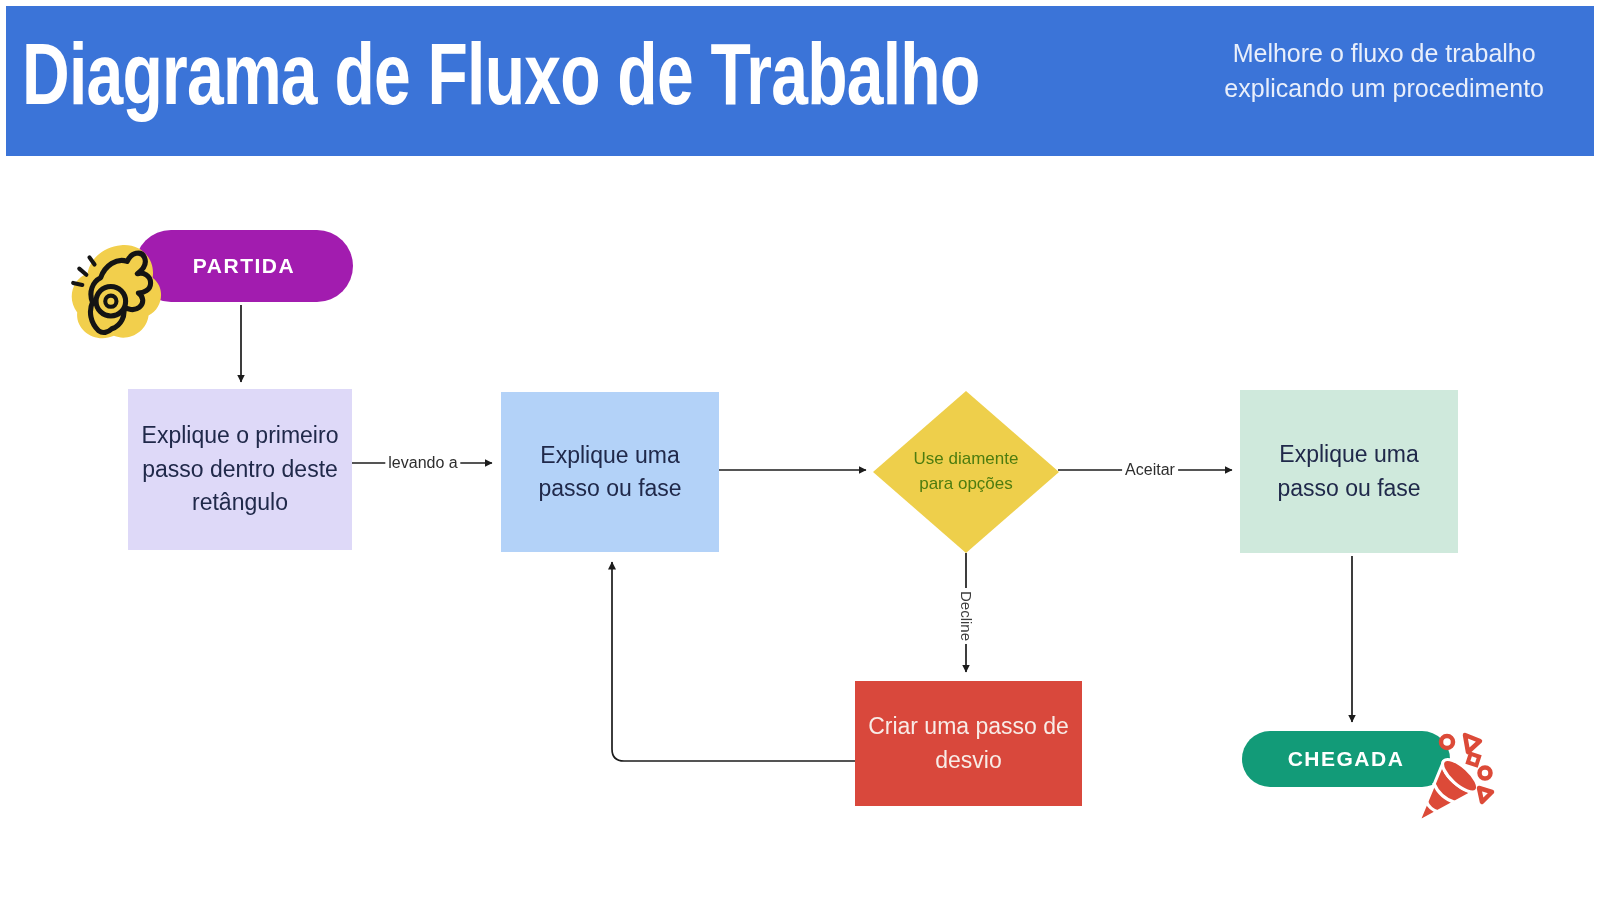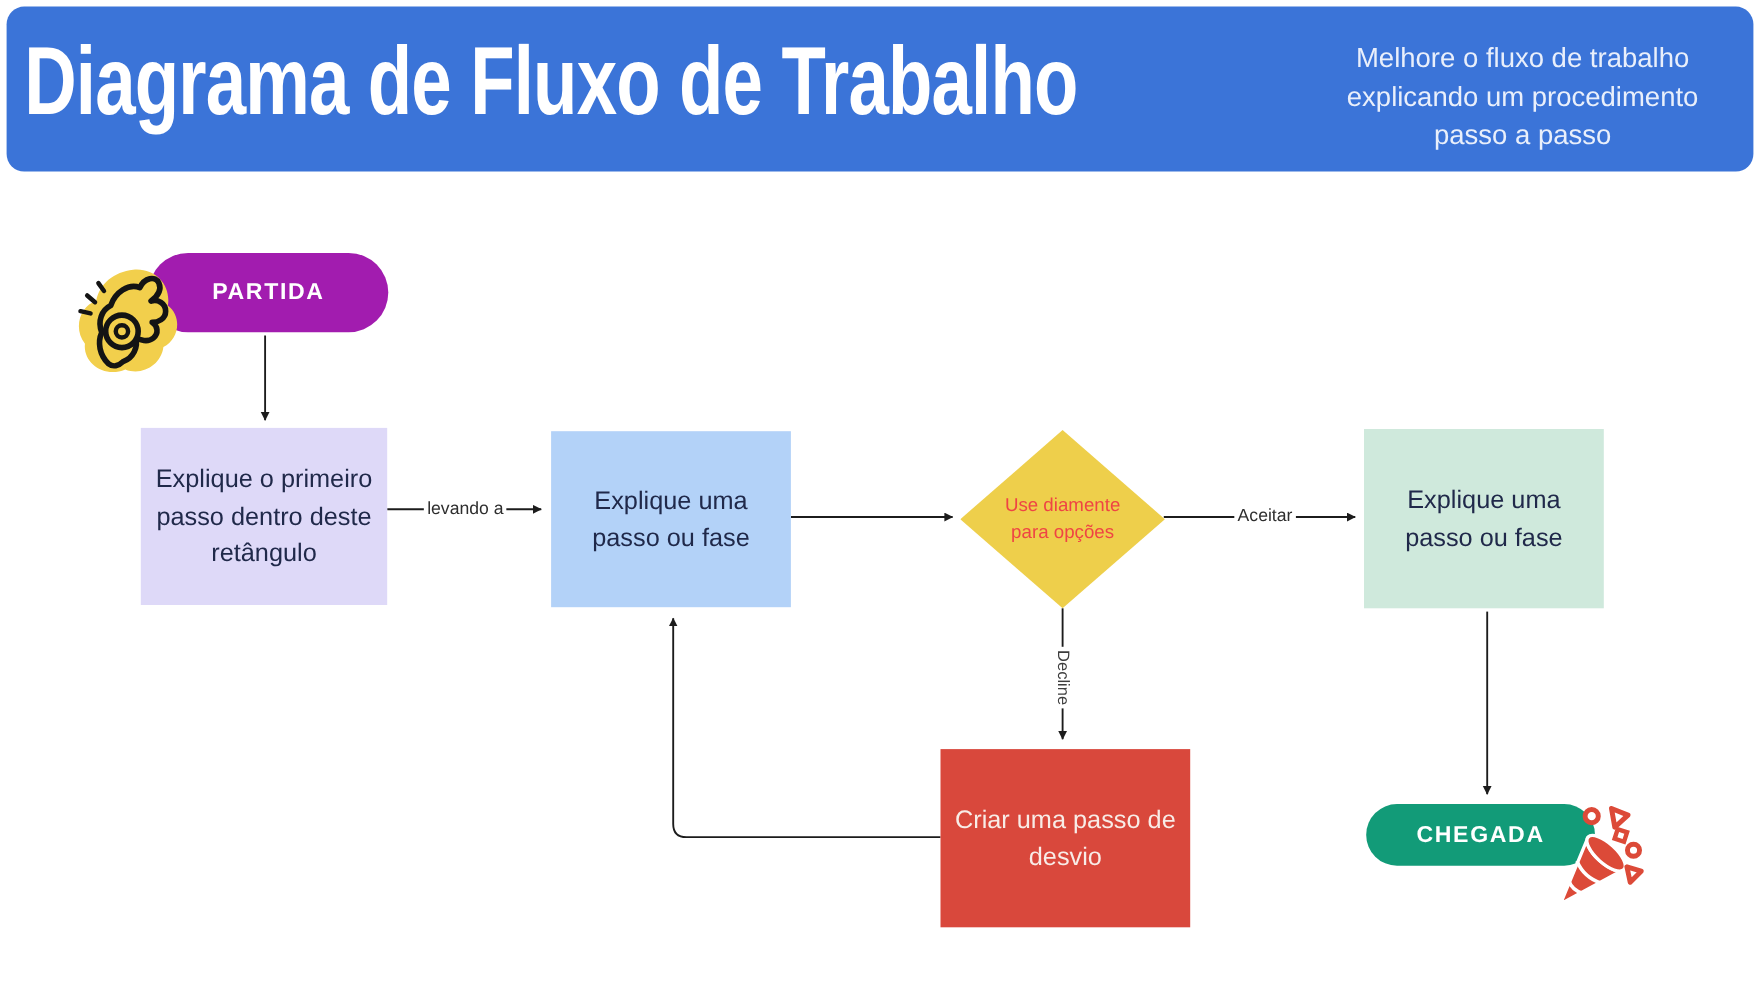--- a/index.html
+++ b/index.html
@@ -1,44 +1,44 @@
 <!DOCTYPE html>
 <html><head>
 <meta charset="utf-8">
 <style>
   html,body{margin:0;padding:0;background:#ffffff;width:1600px;height:900px;overflow:hidden;
     font-family:"Liberation Sans","DejaVu Sans",sans-serif;}
   .canvas{position:absolute;left:0;top:0;width:1600px;height:900px;background:#ffffff;}
 
   
   .header{position:absolute;left:6px;top:6px;width:1588px;height:150px;
-    background:#3b74d8;border-radius:16px;}
+    background:#3b74d8;border-radius:0;}
   .title{position:absolute;left:16px;top:20px;color:#ffffff;font-size:88px;font-weight:700;
     line-height:1.1;white-space:nowrap;transform:scaleX(0.75);transform-origin:left top;
     letter-spacing:-1px;}
   .subtitle{position:absolute;right:50px;top:30px;text-align:center;color:#e9effb;
     font-size:25px;line-height:35px;font-weight:400;}
 
   
   .node{position:absolute;display:flex;align-items:center;justify-content:center;
     text-align:center;color:#20294a;font-size:23px;line-height:1.45;}
   .pill{position:absolute;display:flex;align-items:center;justify-content:center;
     color:#ffffff;font-weight:700;font-size:21px;letter-spacing:1.5px;}
   .pill.start{left:135px;top:230px;width:218px;height:72px;border-radius:36px;background:#6156c8;}
   .pill.end{left:1242px;top:731px;width:208px;height:56px;border-radius:35px;background:#129b78;}
 
   .rect1{left:128px;top:389px;width:224px;height:161px;background:#ded9f8;padding:0 8px;box-sizing:border-box;}
   .rect2{left:501px;top:392px;width:218px;height:160px;background:#b3d2f8;padding:0 10px;box-sizing:border-box;}
   .rect3{left:1240px;top:390px;width:218px;height:163px;background:#cfe9dc;padding:0 10px;box-sizing:border-box;}
-  .rect4{left:855px;top:681px;width:227px;height:162px;background:#d9483c;color:#f8ece7;
+  .rect4{left:855px;top:681px;width:227px;height:125px;background:#d9483c;color:#f8ece7;
     padding:0 12px;box-sizing:border-box;}
 
   .diamond-svg{position:absolute;left:873px;top:391px;}
   .diamond-label{position:absolute;left:966px;top:472px;width:132px;
-    transform:translate(-50%,-50%);text-align:center;color:#ef4444;font-size:17px;line-height:1.45;}
+    transform:translate(-50%,-50%);text-align:center;color:#4d7c0f;font-size:17px;line-height:1.45;}
 
   
   .edge-label{position:absolute;background:#ffffff;color:#2e2e2e;font-size:16px;
     padding:1px 3px;transform:translate(-50%,-50%);white-space:nowrap;}
   .edge-label.levando{left:423px;top:463px;}
   .edge-label.aceitar{left:1150px;top:470px;}
   .edge-label.decline{left:966px;top:616px;transform:translate(-50%,-50%) rotate(90deg);
     color:#3d3d3d;font-size:15px;}
 
   
@@ -51,21 +51,20 @@
 </head>
 <body>
 
 <div class="canvas">
 
   <div class="header" style="background-color: rgb(59, 116, 216);">
     <div class="title">Diagrama de Fluxo de Trabalho</div>
     <div class="subtitle">
       <div>Melhore o fluxo de trabalho</div>
       <div>explicando um procedimento</div>
-      <div>passo a passo</div>
     </div>
   </div>
 
   <svg class="wires" width="1600" height="900" viewBox="0 0 1600 900" xmlns="http://www.w3.org/2000/svg">
     <defs>
       <marker id="arrow" markerWidth="9" markerHeight="9" refX="7.5" refY="4" orient="auto" markerUnits="userSpaceOnUse">
         <path d="M0,0 L8,4 L0,8 Z" fill="#1c1c1c"></path>
       </marker>
     </defs>
     <path class="wire" d="M241,305 V382" marker-end="url(#arrow)"></path>

